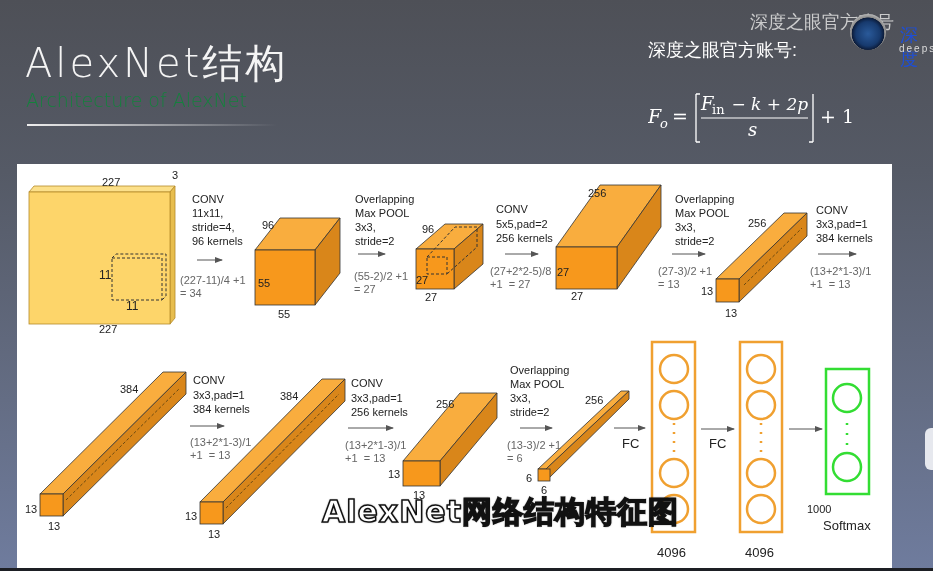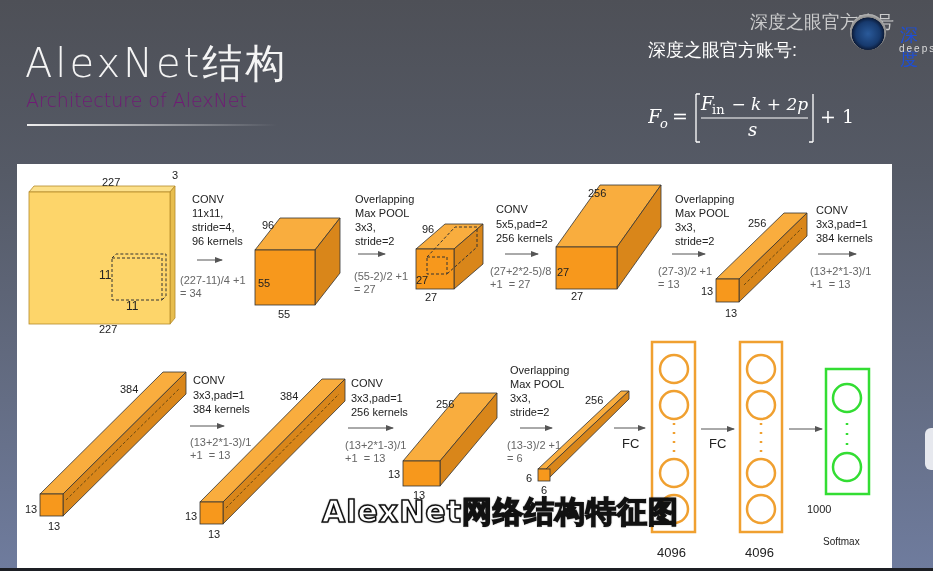--- a/index.html
+++ b/index.html
@@ -1,21 +1,21 @@
 <!DOCTYPE html>
 <html><head>
 <meta charset="utf-8">
 <style>
   html,body{margin:0;padding:0;}
   body{width:933px;height:571px;overflow:hidden;position:relative;
     background:linear-gradient(180deg,#4e5057 0%,#555a66 30%,#646d84 70%,#6f7c9e 100%);
     font-family:"Liberation Sans",sans-serif;}
   .abs{position:absolute;}
   .title{left:25px;top:36px;color:#f4f4f4;font-size:40px;letter-spacing:3px;font-family:"DejaVu Sans",sans-serif;font-weight:300;}
-  .subtitle{left:26px;top:89px;color:#701a75;font-size:19px;font-family:"DejaVu Sans",sans-serif;font-weight:300;}
+  .subtitle{left:26px;top:89px;color:#15803d;font-size:19px;font-family:"DejaVu Sans",sans-serif;font-weight:300;}
   .underline{left:27px;top:124px;width:250px;height:2px;background:linear-gradient(90deg,#eee,rgba(238,238,238,0));}
   .formula-label{left:648px;top:38px;color:#fff;font-size:18px;}
   .formula{left:648px;top:90px;color:#fff;font-family:"DejaVu Serif",serif;font-size:19px;}
   .watermark{left:750px;top:10px;color:#d9d9d9;font-size:18px;opacity:.9;}
   .logo{left:850px;top:14px;width:36px;height:36px;border-radius:50%;
     background:radial-gradient(circle at 50% 55%,#2a5a9a 0,#173a6e 45%,#0c1c3a 60%,#8a8a8a 62%,#cfcfcf 80%);}
   .logo-cn{left:900px;top:16px;color:#1d4ed8;font-size:18px;margin-top:7px;}
   .logo-en{left:899px;top:43px;color:#dcdcdc;font-size:10px;letter-spacing:2px;}
   .panel{left:17px;top:164px;width:875px;height:404px;background:#fff;}
   .bottombar{left:0;top:568px;width:933px;height:3px;background:#1d1f24;}
@@ -254,18 +254,18 @@
 
 <div class="lbl" style="left:585px;top:393px">256</div>
 <div class="lbl" style="left:526px;top:471px">6</div>
 <div class="lbl" style="left:541px;top:483px">6</div>
 
 <div class="lbl big" style="left:622px;top:437px;font-size:13px">FC</div>
 <div class="lbl big" style="left:709px;top:437px;font-size:13px">FC</div>
 <div class="lbl big" style="left:657px;top:546px;font-size:13px">4096</div>
 <div class="lbl big" style="left:745px;top:546px;font-size:13px">4096</div>
 <div class="lbl big" style="left:807px;top:502px;font-size:11px">1000</div>
-<div class="lbl big" style="left:823px;top:535px;font-size:10px">Softmax</div>
+<div class="lbl big" style="left:823px;top:519px;font-size:13px">Softmax</div>
 
 <div class="abs caption">AlexNet网络结构特征图</div>
 
 <div class="abs sidehandle"></div>
 <div class="abs bottombar"></div>
 
 </body></html>

